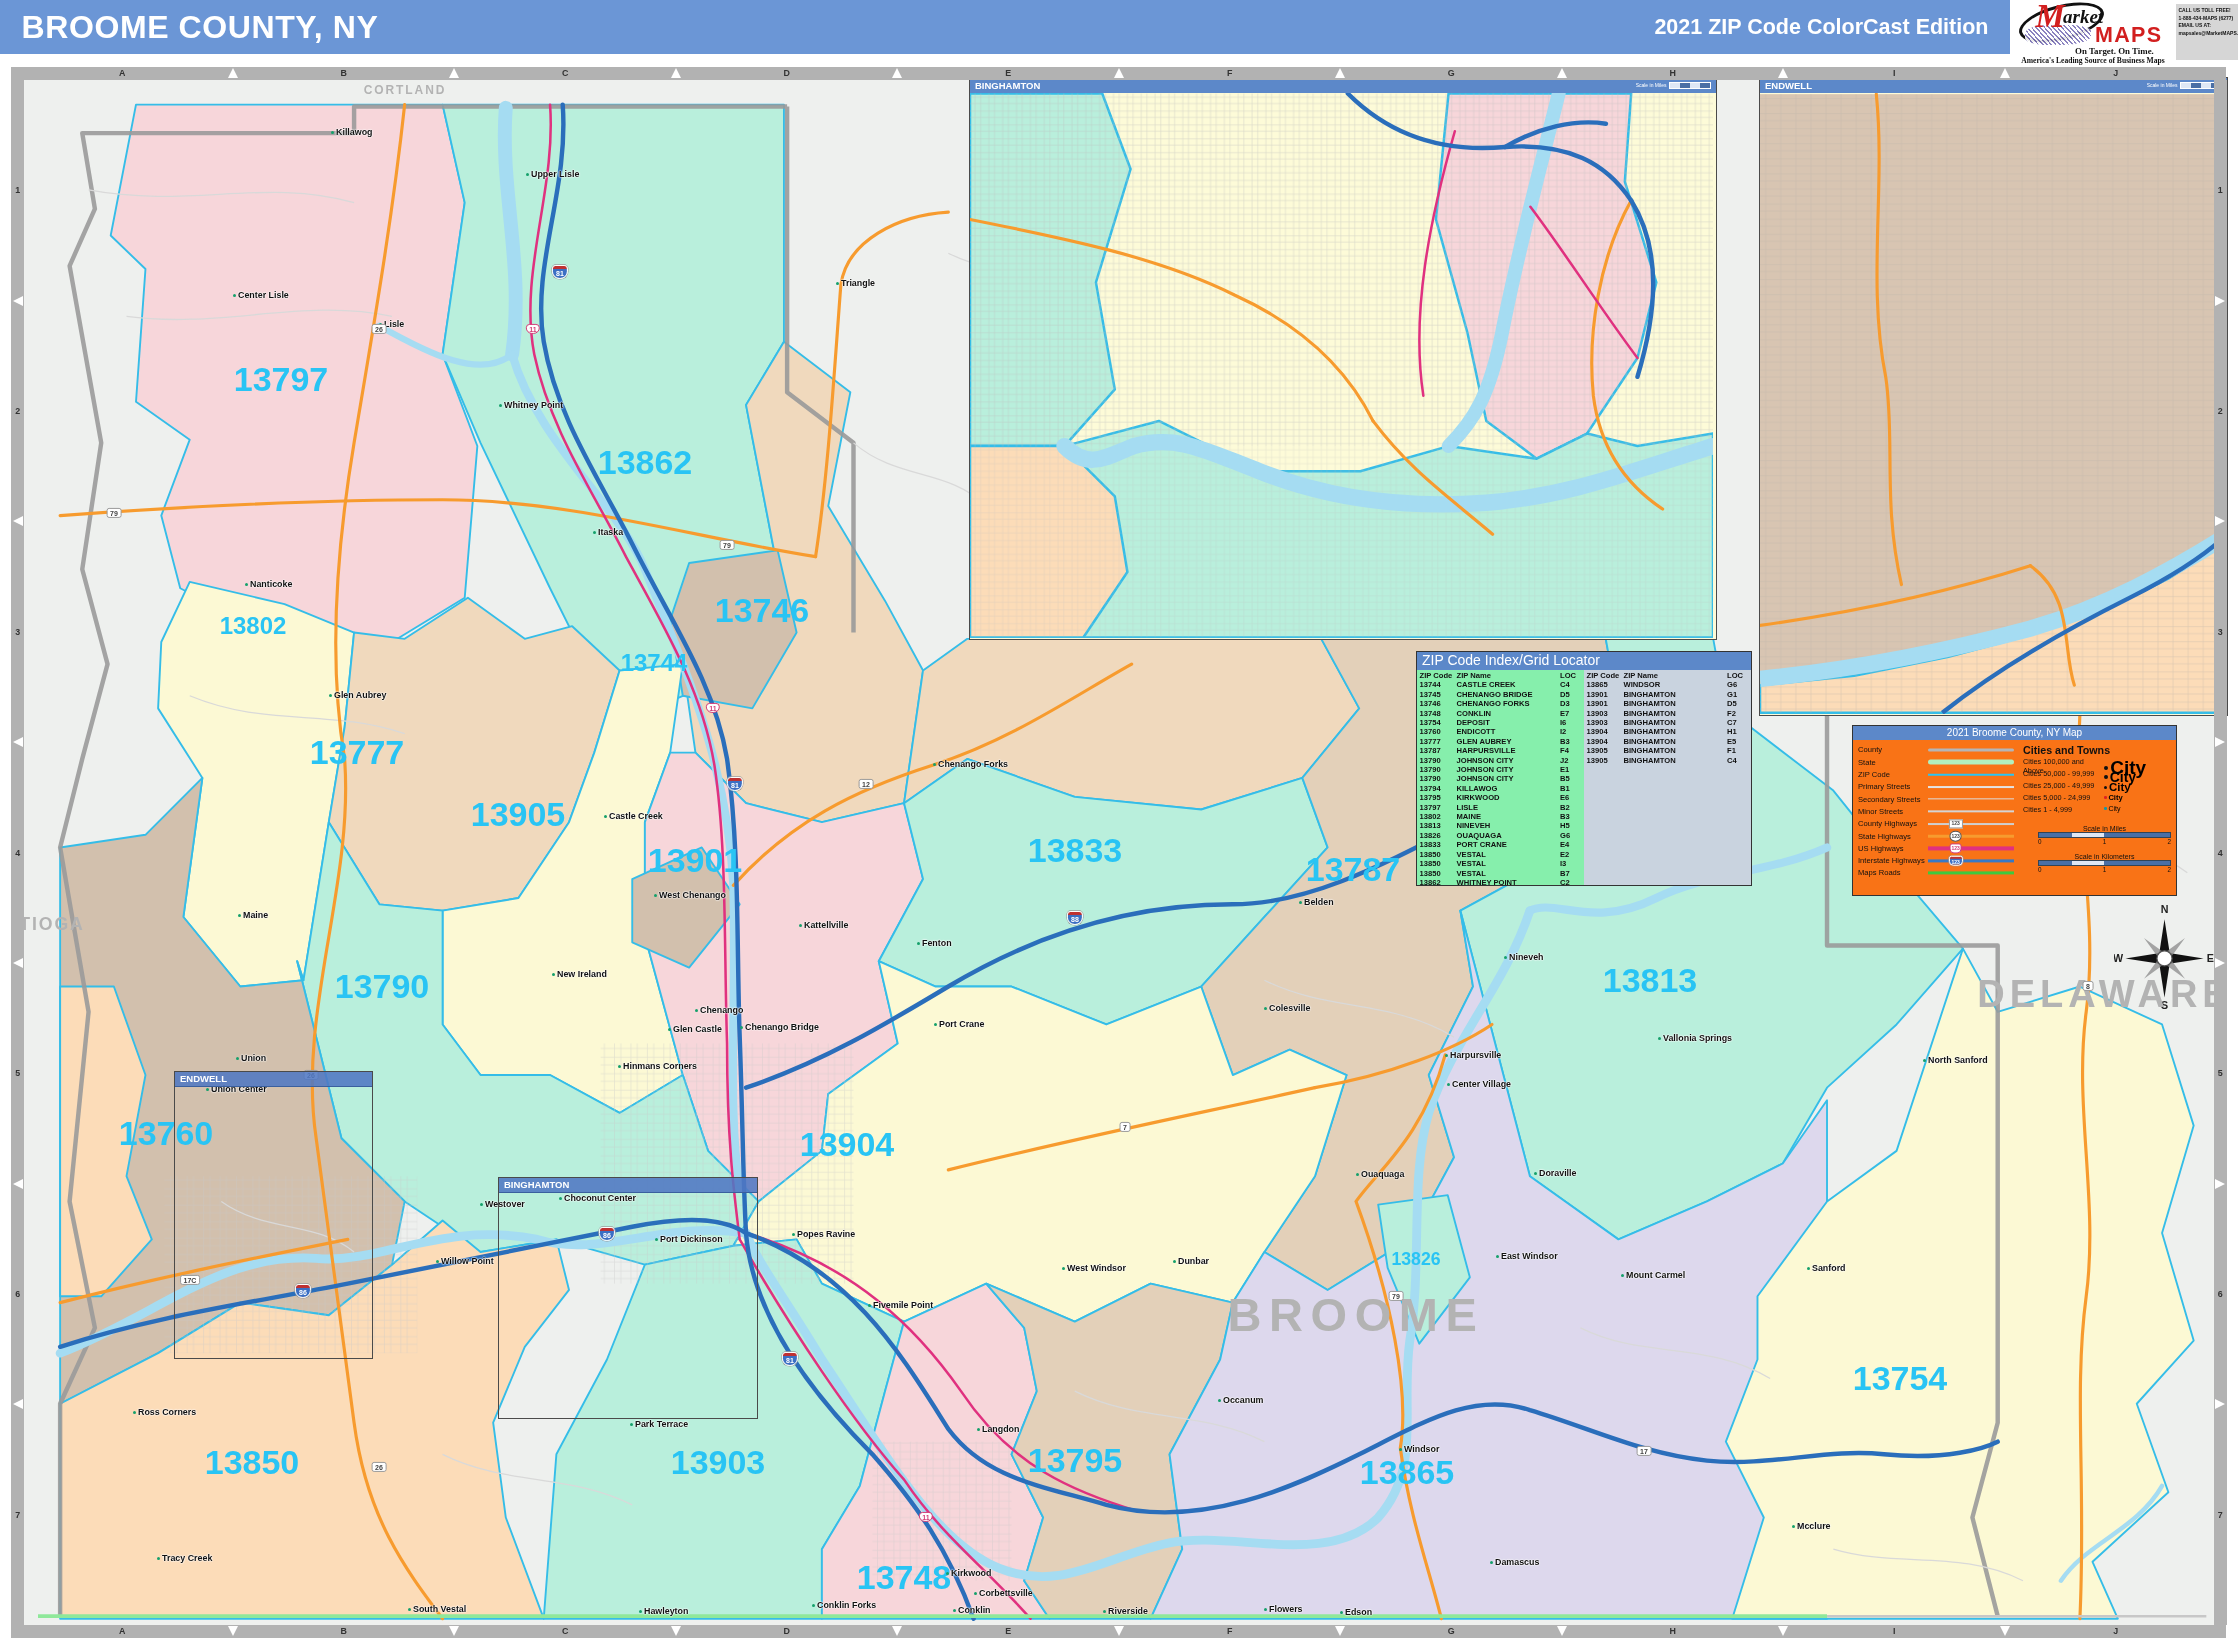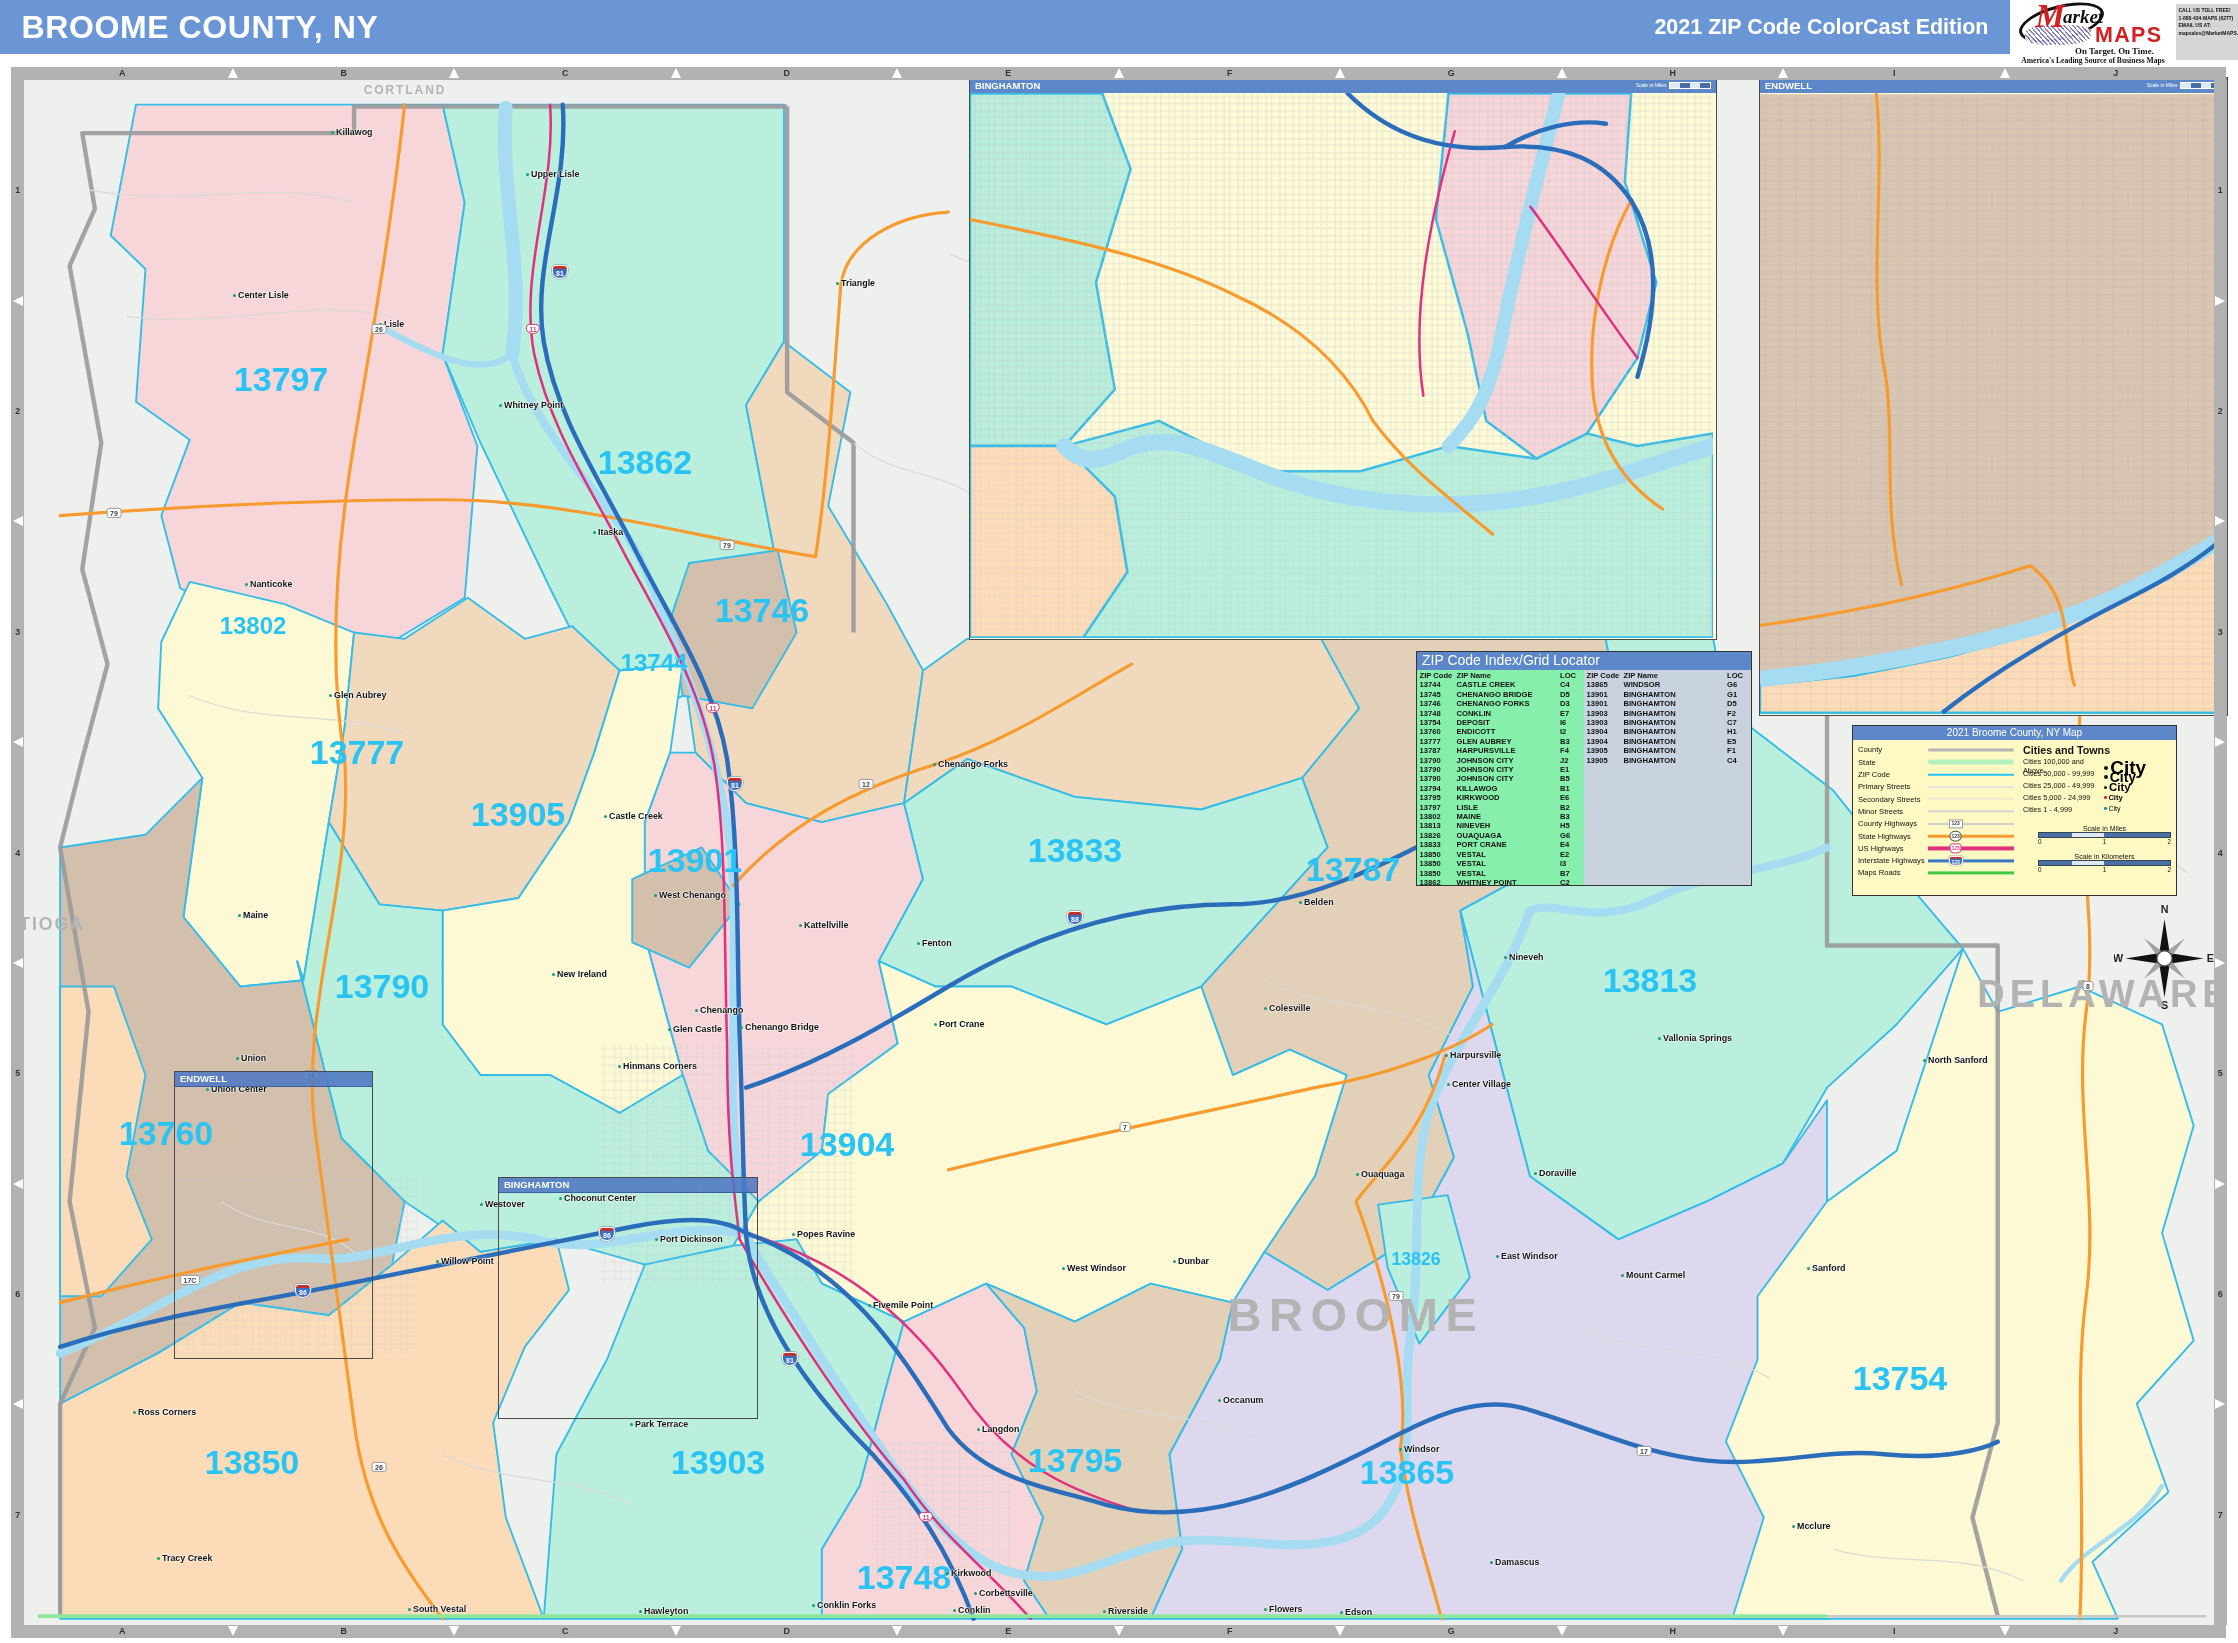--- a/index.html
+++ b/index.html
@@ -89,21 +89,21 @@
   #idx .cols{display:flex;height:calc(100% - 17.7px)}
   #idx .grp{width:50%;box-sizing:border-box;padding:1.3px 2.5px}
   #idx .grp.right{background:#c9d3df}
   .irow{display:flex;font:700 7.6px/9.4px "Liberation Sans",sans-serif;color:#111}
   .irow span:nth-child(1){width:37px}
   .irow span:nth-child(2){flex:1}
   .irow span:nth-child(3){width:21.5px}
   .ihead{font-weight:700}
 
   
-  #legend{position:absolute;left:1852px;top:725px;width:325px;height:171px;background:#fef9c3;
+  #legend{position:absolute;left:1852px;top:725px;width:325px;height:171px;background:#f97316;
        border:1.3px solid #333;box-sizing:border-box;z-index:22}
   #legend .ht{height:14px;background:#5c88c9;color:#fff;text-align:center;font:400 10px/14px "Liberation Sans",sans-serif}
   #legend .body{display:flex;padding:3.8px 5px 0}
   #legend .lcol{width:166px}
   .lrow{display:flex;align-items:center;height:12.3px}
   .llabel{width:70px;font:400 7.6px "Liberation Sans",sans-serif;color:#111}
   .lline{flex:1;position:relative;height:8.9px}
   .lline::before{content:'';position:absolute;left:0;right:0;top:50%;transform:translateY(-50%)}
   .lrow[data-type="county"] .lline::before{height:3.2px;background:#b5b5b5;border-radius:1.9px}
   .lrow[data-type="state"] .lline::before{height:5px;background:#b2f0bd;border-radius:2.5px}

